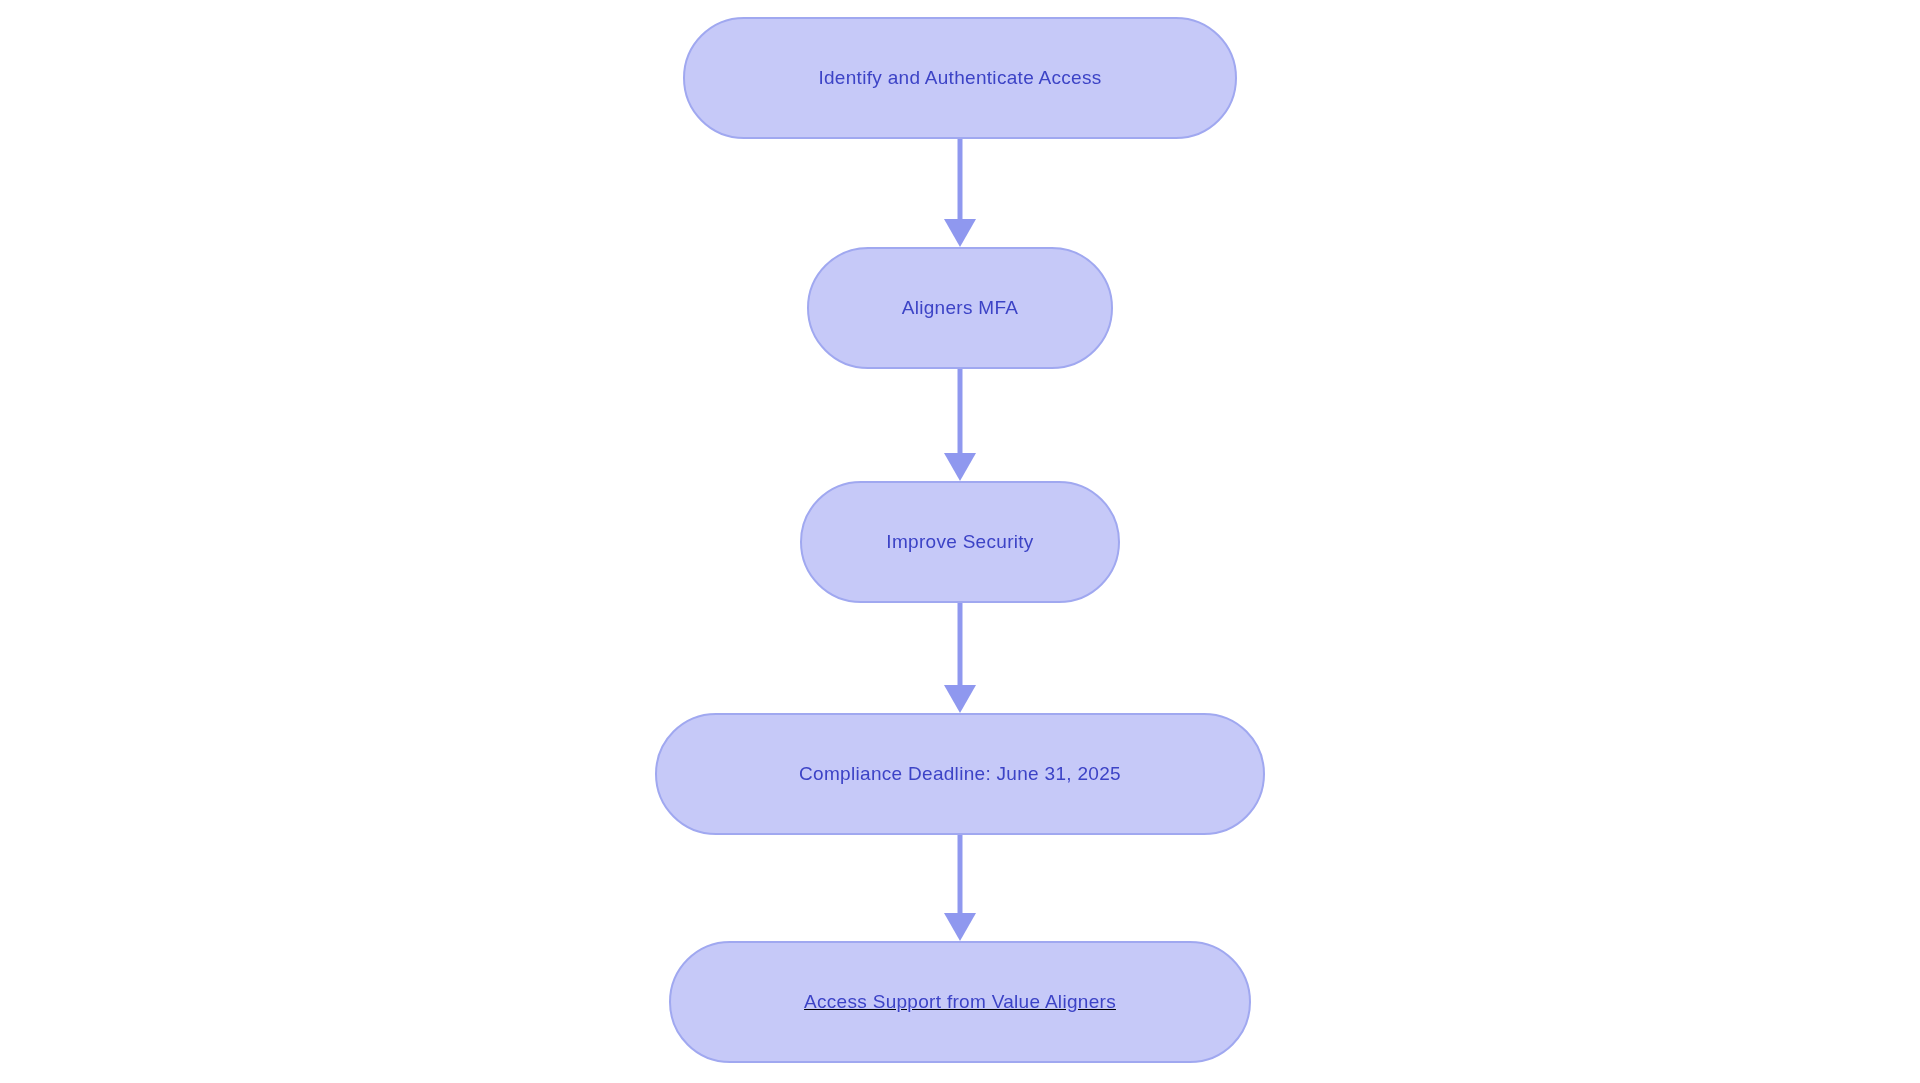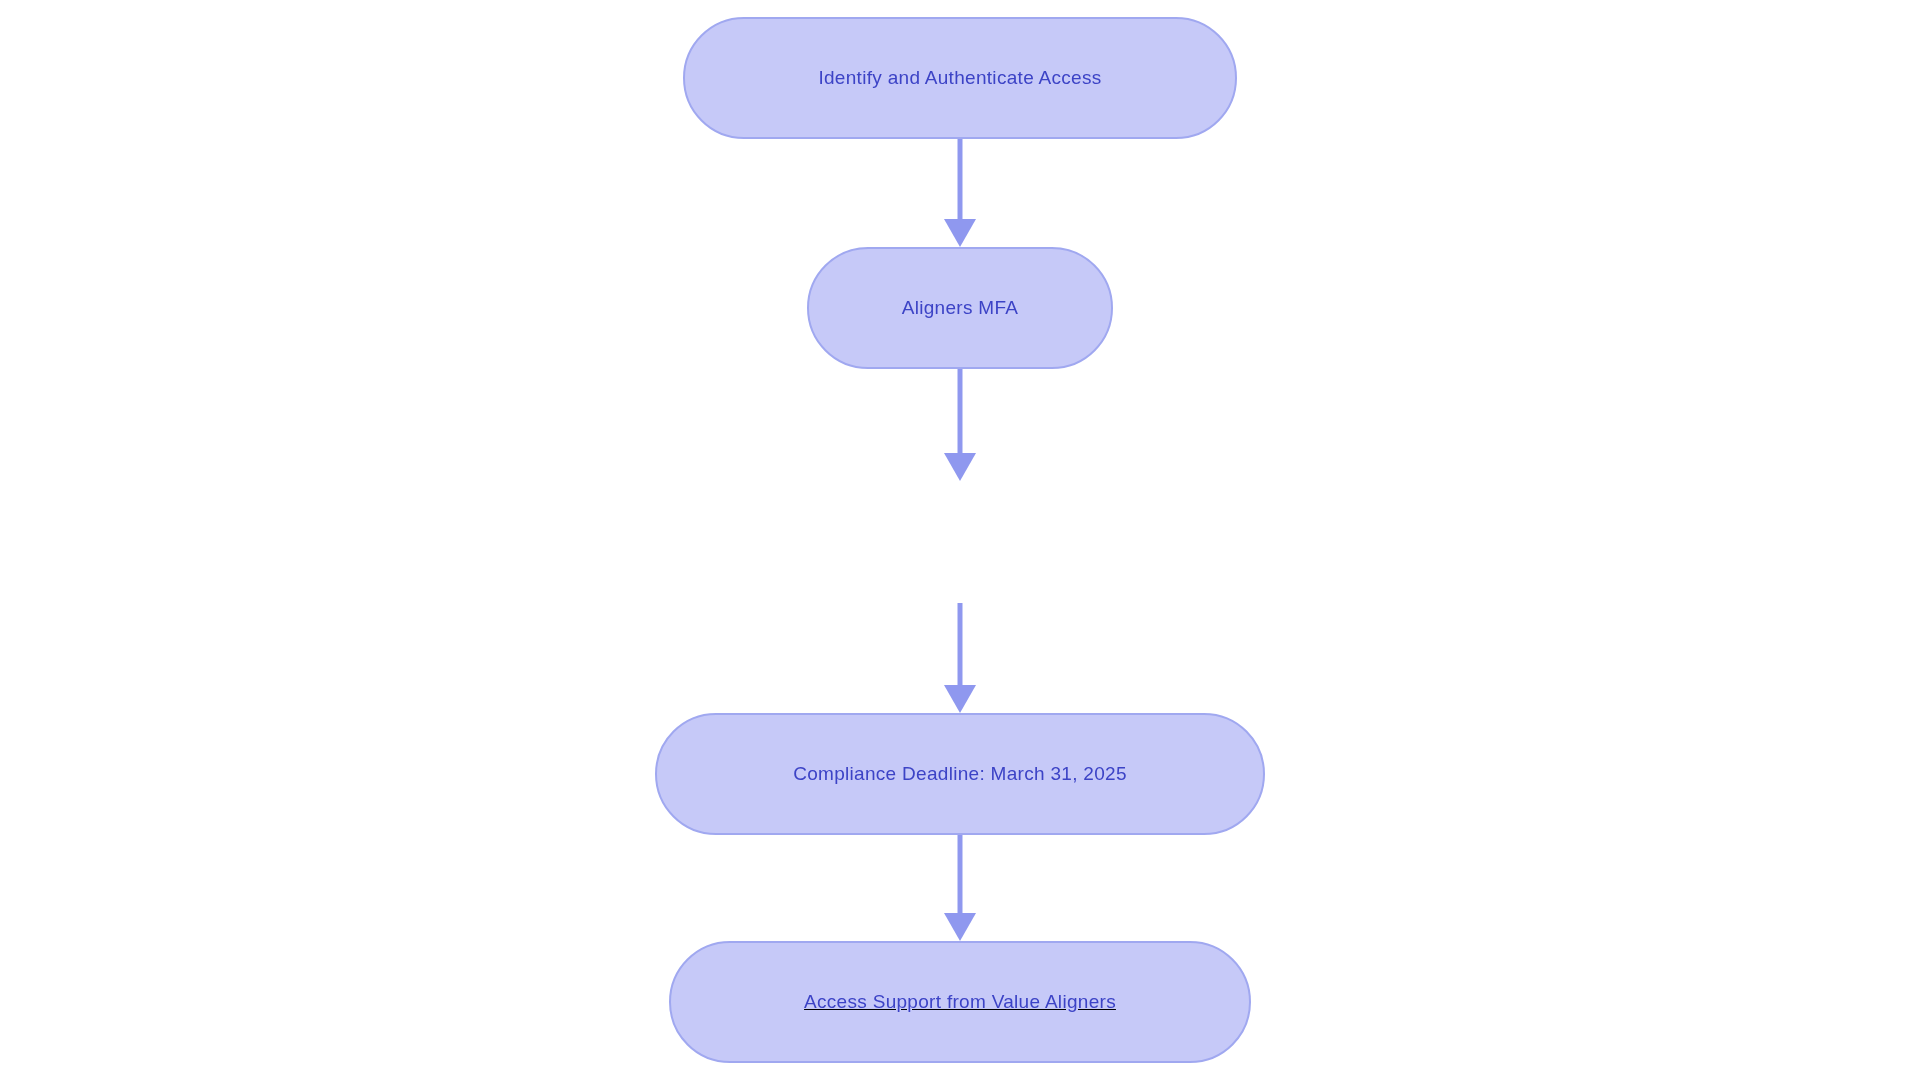--- a/index.html
+++ b/index.html
@@ -88,22 +88,25 @@
   </svg>
 
   <div class="node n1">
     <span class="node-label">Identify and Authenticate Access</span>
   </div>
 
   <div class="node n2">
     <span class="node-label">Aligners MFA</span>
   </div>
 
+  <div class="node n3">
+    <span class="node-label">Improve Security</span>
+  </div>
 
   <div class="node n4">
-    <span class="node-label">Compliance Deadline: March 31, 2025</span>
+    <span class="node-label">Compliance Deadline: June 31, 2025</span>
   </div>
 
   <div class="node n5">
     <span class="node-label">Access Support from Value Aligners</span>
   </div>
 
 </div>
 
 </body></html>

